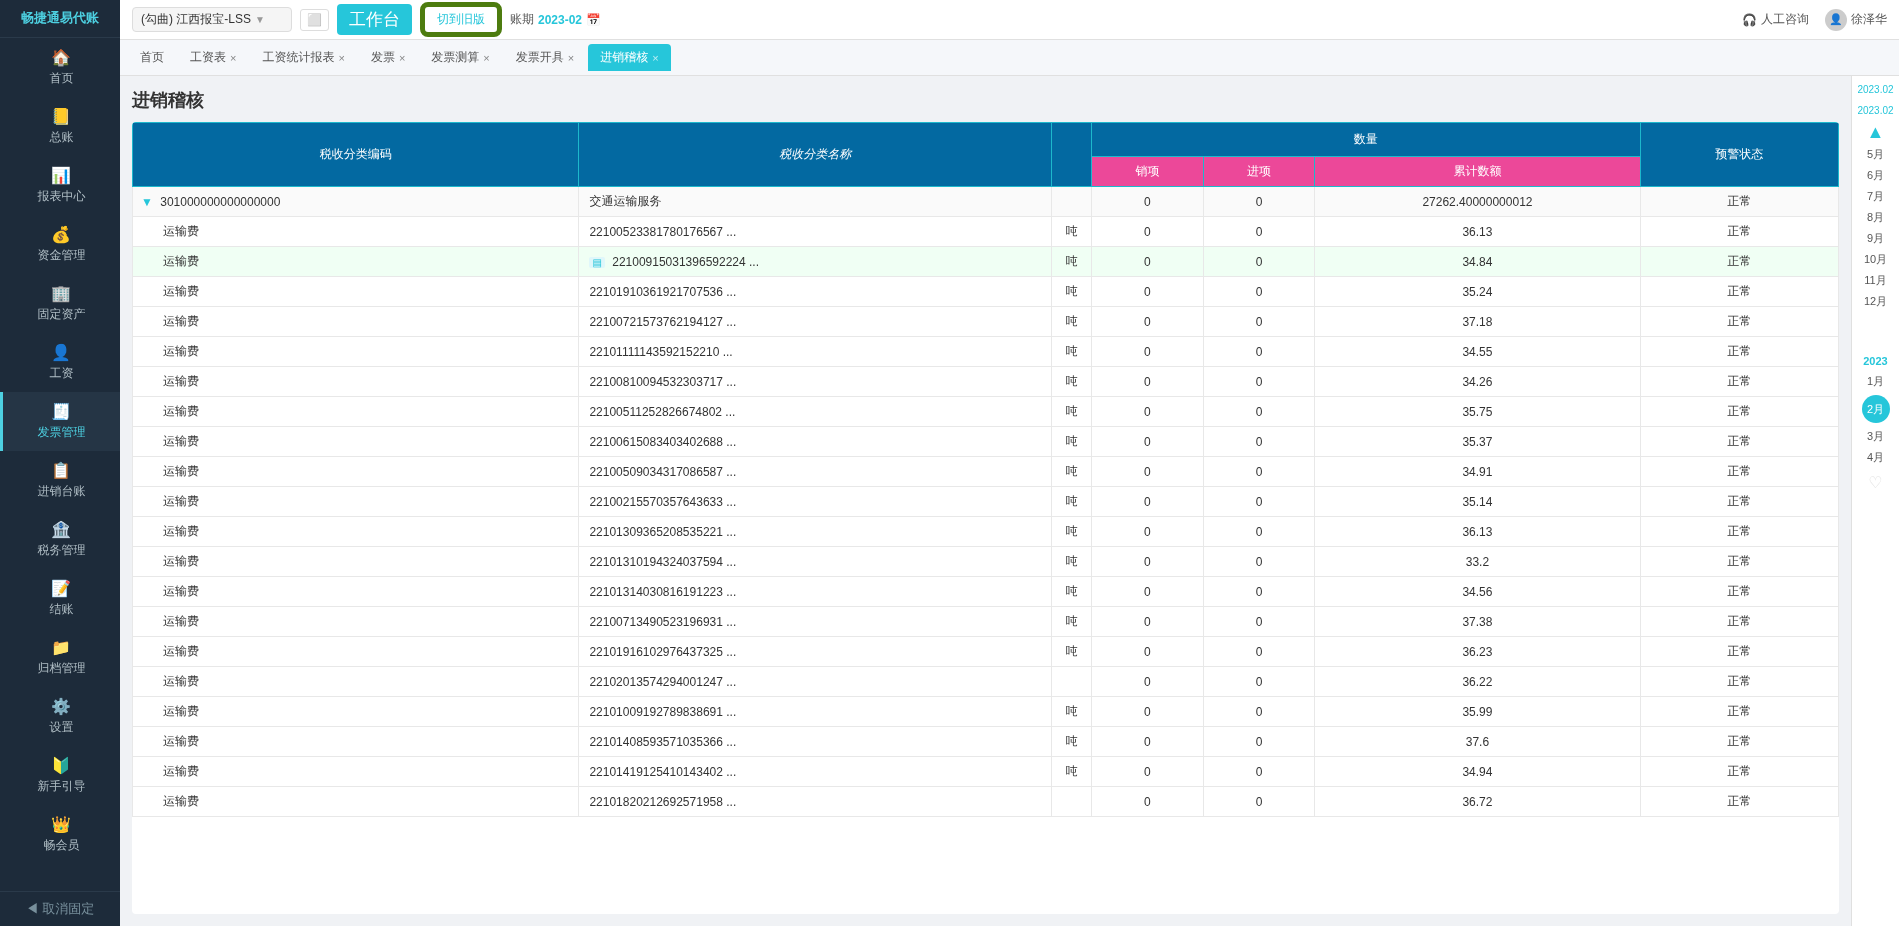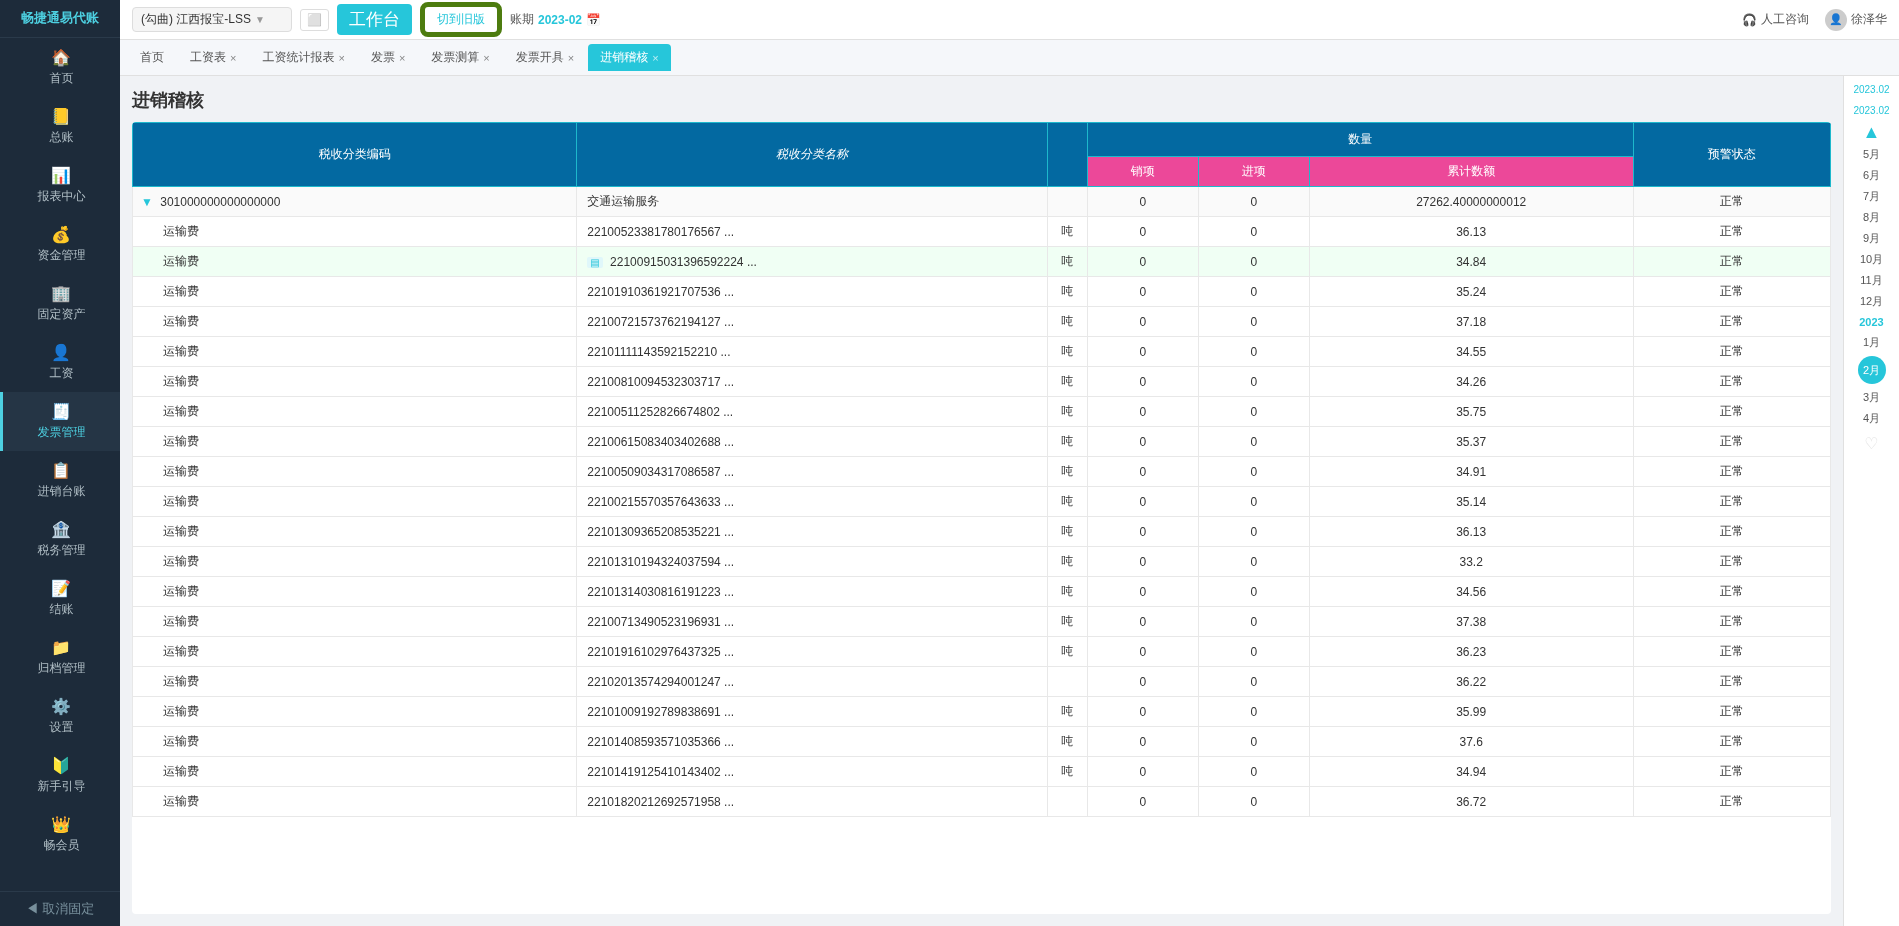--- a/index.html
+++ b/index.html
@@ -288,42 +288,42 @@
       white-space: nowrap;
     }
     tbody td.left { text-align: left; }
     .parent-row td {
       background: #fafafa;
       font-weight: normal;
     }
 
     
     .right-panel {
-      width: 56px;
+      width: 48px;
       background: #fff;
       border-left: 1px solid #e0e0e0;
       display: flex;
       flex-direction: column;
       align-items: center;
       padding-top: 4px;
       font-size: 11px;
       color: #666;
       gap: 2px;
       overflow: hidden;
     }
     .right-panel-item {
       writing-mode: horizontal-tb;
       padding: 4px 2px;
       cursor: pointer;
       color: #555;
       font-size: 11px;
       text-align: center;
       width: 100%;
     }
-    .right-panel-year { font-size: 11px; color: #26c6da; font-weight: bold; padding: 3px 0; }
+    .right-panel-year { font-size: 11px; color: #26c6da; font-weight: bold; padding: 3px 0; margin-top: 39px; }
     .right-panel-month-active {
       background: #26c6da;
       color: #fff;
       border-radius: 50%;
       width: 28px;
       height: 28px;
       display: flex;
       align-items: center;
       justify-content: center;
       font-size: 11px;

